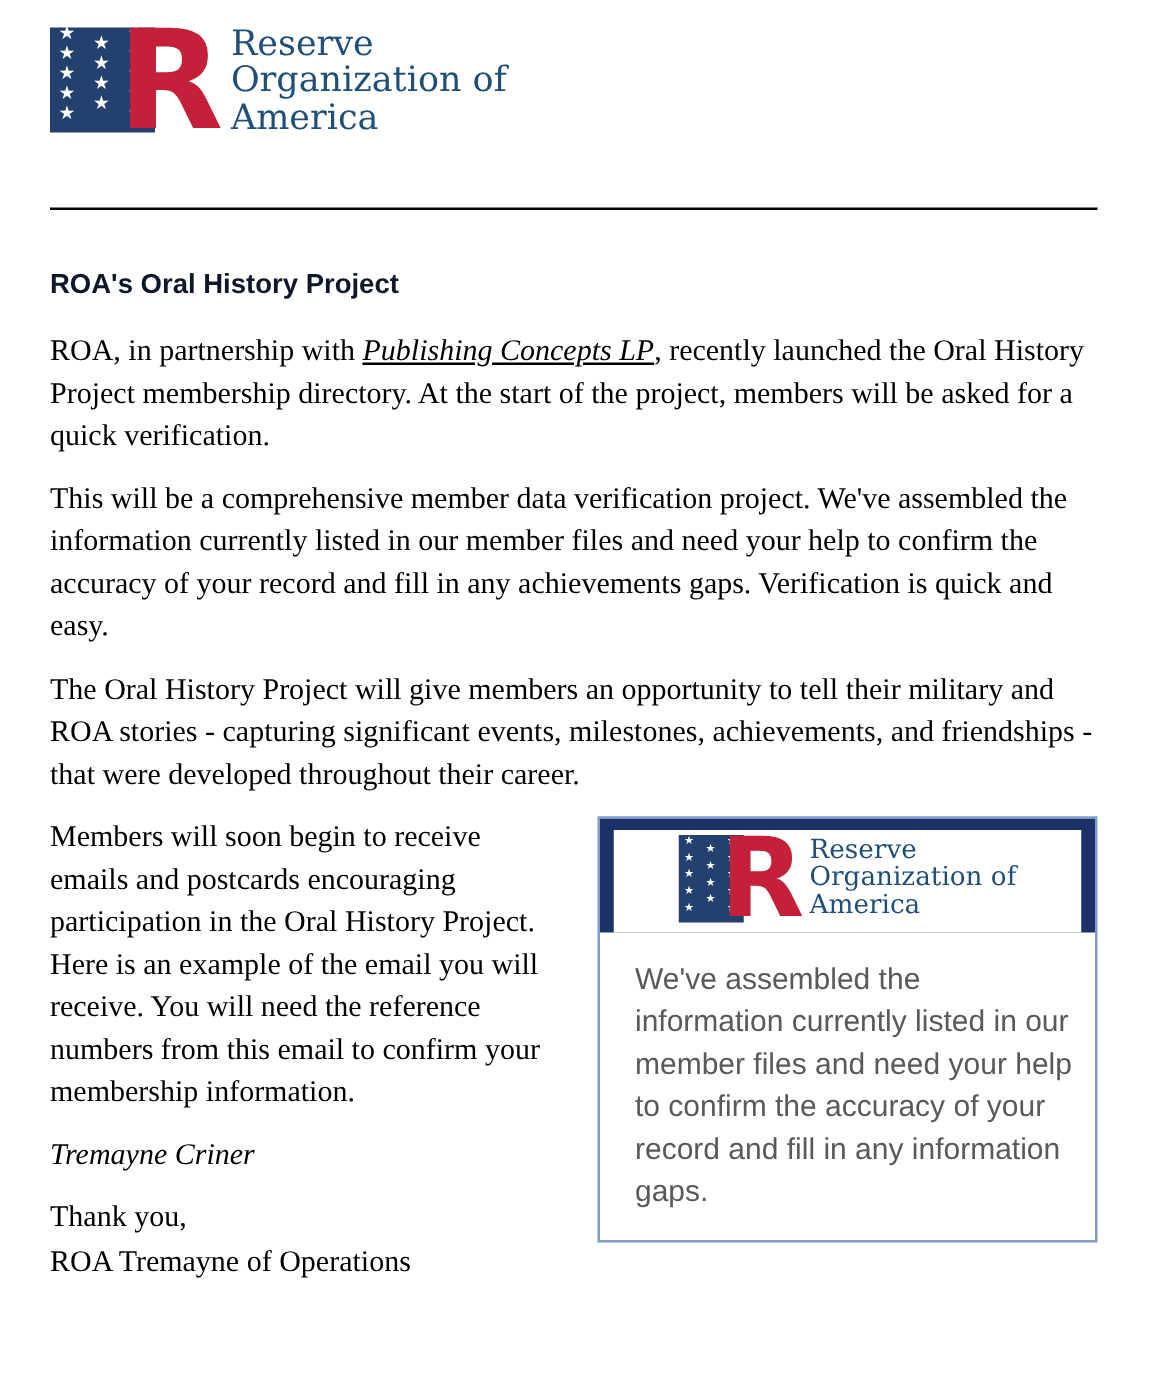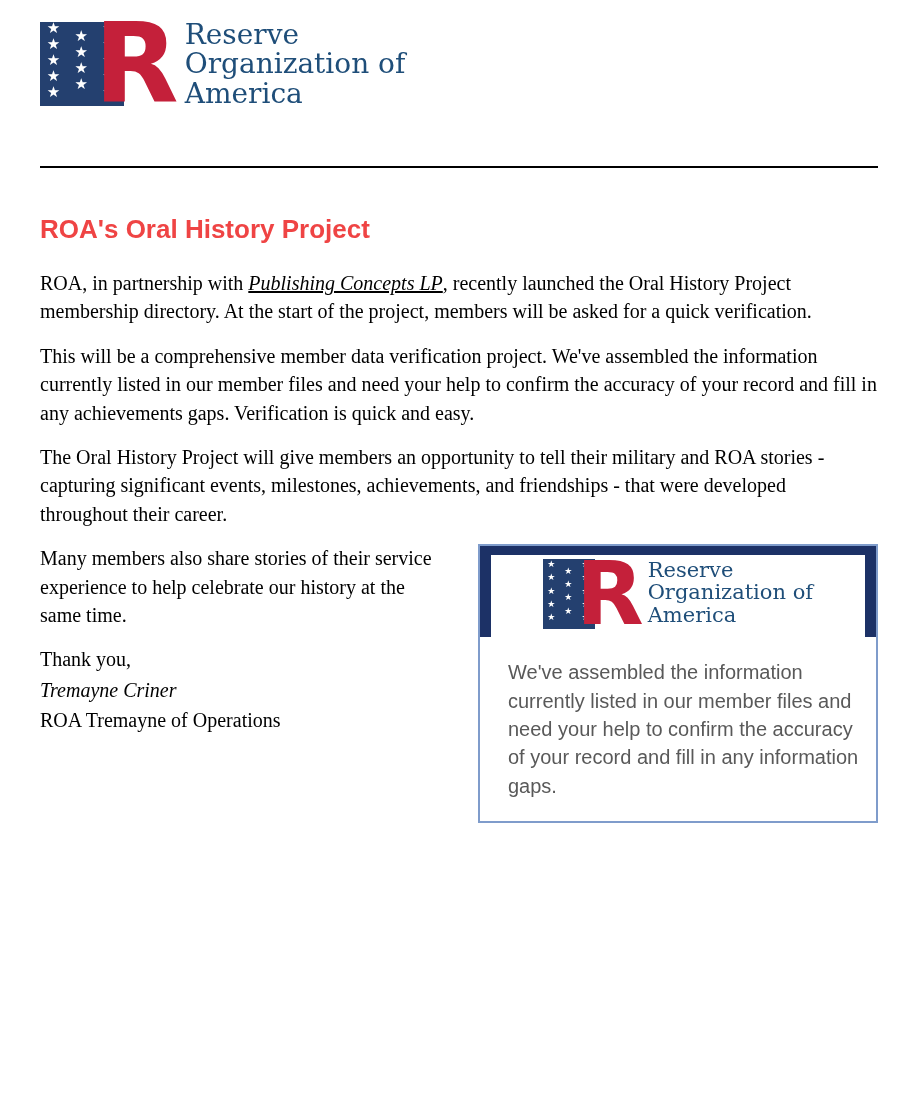--- a/index.html
+++ b/index.html
@@ -33,23 +33,23 @@
     font-size:28px;line-height:1.05;margin-left:8px;margin-top:-2px;
   }
   
   .logo.small{height:74px;transform:none;}
   .logo.small .big-r{font-size:88px;line-height:70px;margin-left:-19px;}
   .logo.small .logo-words{font-size:21px;line-height:1.06;margin-left:6px;margin-top:0;}
   
   .divider{border:none;border-top:2px solid #000;margin:52px 0 0;}
   h1{
     font-family:"Liberation Sans",sans-serif;font-weight:bold;
-    font-size:26px;color:#ef4444;margin:46px 0 24px;
+    font-size:22px;color:#0f172a;margin:46px 0 24px;
   }
-  .doc p{font-size:20px;line-height:1.42;margin:16px 0;}
+  .doc p{font-size:24px;line-height:1.42;margin:16px 0;}
   .doc a.pcl-link{color:#000;font-style:italic;text-decoration:underline;}
   .columns{margin-top:0;}
   .columns::after{content:"";display:block;clear:both;}
   .narrow{max-width:392px;}
   .thanks{margin-bottom:0 !important;}
   .signer-name{
     font-style:italic;font-size:31px;line-height:1.15;margin:2px 0 0 !important;
   }
   .signer-title{margin:2px 0 0 !important;}
   
@@ -145,20 +145,20 @@
       </div>
 
       <div class="ec-body">
 
         <p>We've assembled the information currently listed in our member files and need your help to confirm the accuracy of your record and fill in any information gaps.</p>
 
       </div>
 
     </div>
 
-    <p class="narrow">Many members also share stories of their service experience to help celebrate our history at the same time.</p>
+    <p class="narrow">Members will soon begin to receive emails and postcards encouraging participation in the Oral History Project. Here is an example of the email you will receive. You will need the reference numbers from this email to confirm your membership information.</p>
 
+    <p class="narrow signer-name">Tremayne Criner</p>
     <p class="narrow thanks">Thank you,</p>
-    <p class="narrow signer-name">Tremayne Criner</p>
     <p class="narrow signer-title">ROA Tremayne of Operations</p>
 
   </div>
 </div>
 
 </body></html>

